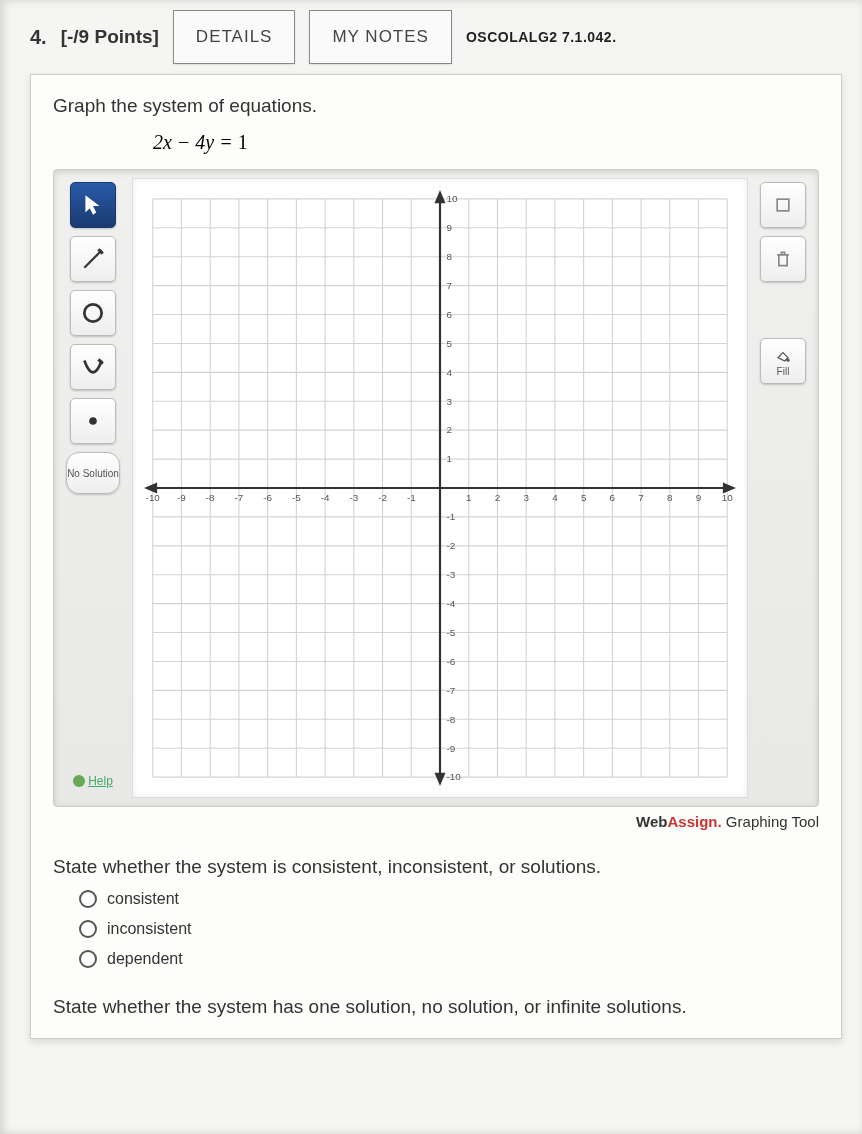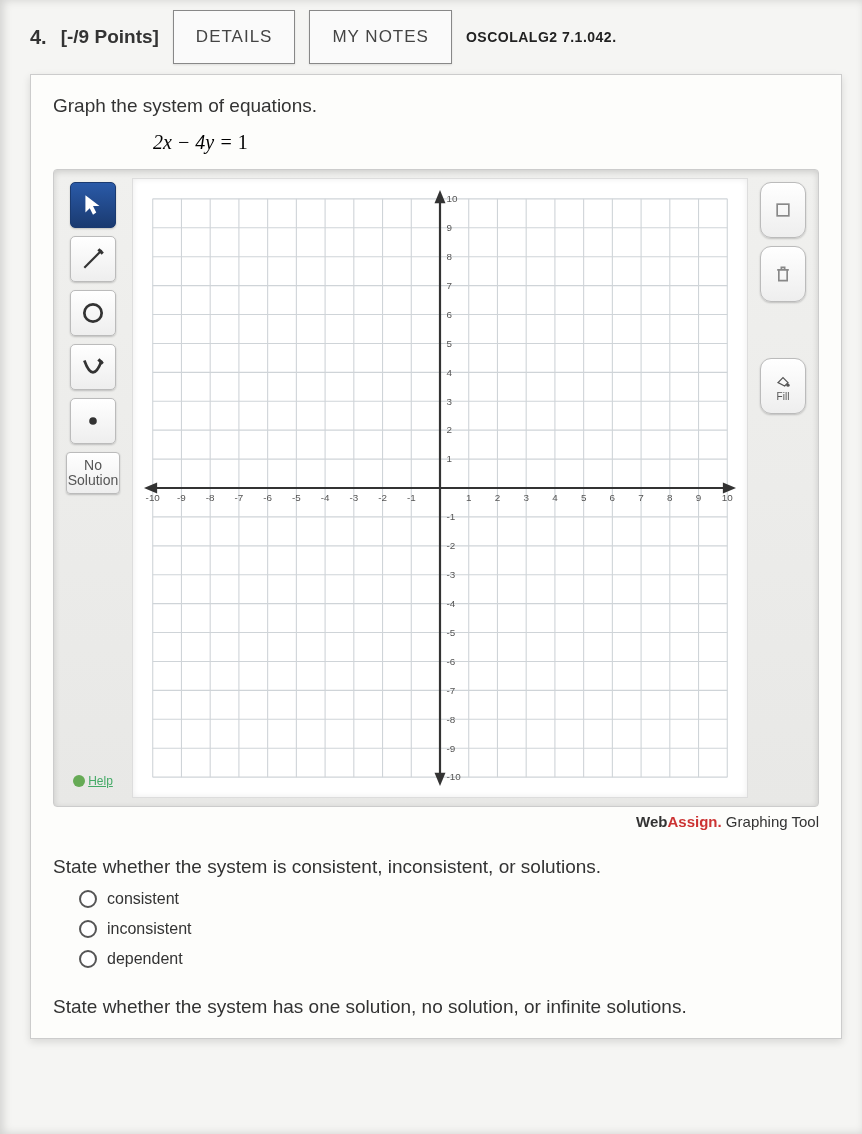--- a/index.html
+++ b/index.html
@@ -104,28 +104,28 @@
 .tool.active {
   background: linear-gradient(#2a5aa8,#1a3a70);
   border-color: #1a3a70;
   color: #fff;
 }
 .tool svg { width: 26px; height: 26px; }
 .tool-nosol {
   width: 54px;
   height: 42px;
   border: 1px solid #bbb;
-  border-radius: 4px;
+  border-radius: 13px;
   background: linear-gradient(#fff,#eee);
   display: flex;
   align-items: center;
   justify-content: center;
   cursor: pointer;
   box-shadow: 0 1px 2px rgba(0,0,0,0.2);
-  font-size: 14px;
+  font-size: 10px;
   text-align: center;
   line-height: 1.1;
   color: #555;
 }
 .help-link {
   margin-top: auto;
   margin-bottom: 10px;
   font-size: 12px;
   color: #4a6;
   text-decoration: underline;
@@ -153,23 +153,23 @@
 .toolbar-right {
   width: 54px;
   display: flex;
   flex-direction: column;
   gap: 8px;
   align-items: center;
   padding-top: 4px;
 }
 .rtool {
   width: 46px;
-  height: 56px;
+  height: 46px;
   border: 1px solid #bbb;
-  border-radius: 11px;
+  border-radius: 5px;
   background: linear-gradient(#fff,#eee);
   display: flex;
   flex-direction: column;
   align-items: center;
   justify-content: center;
   cursor: pointer;
   box-shadow: 0 1px 2px rgba(0,0,0,0.2);
   font-size: 10px;
   color: #555;
 }

